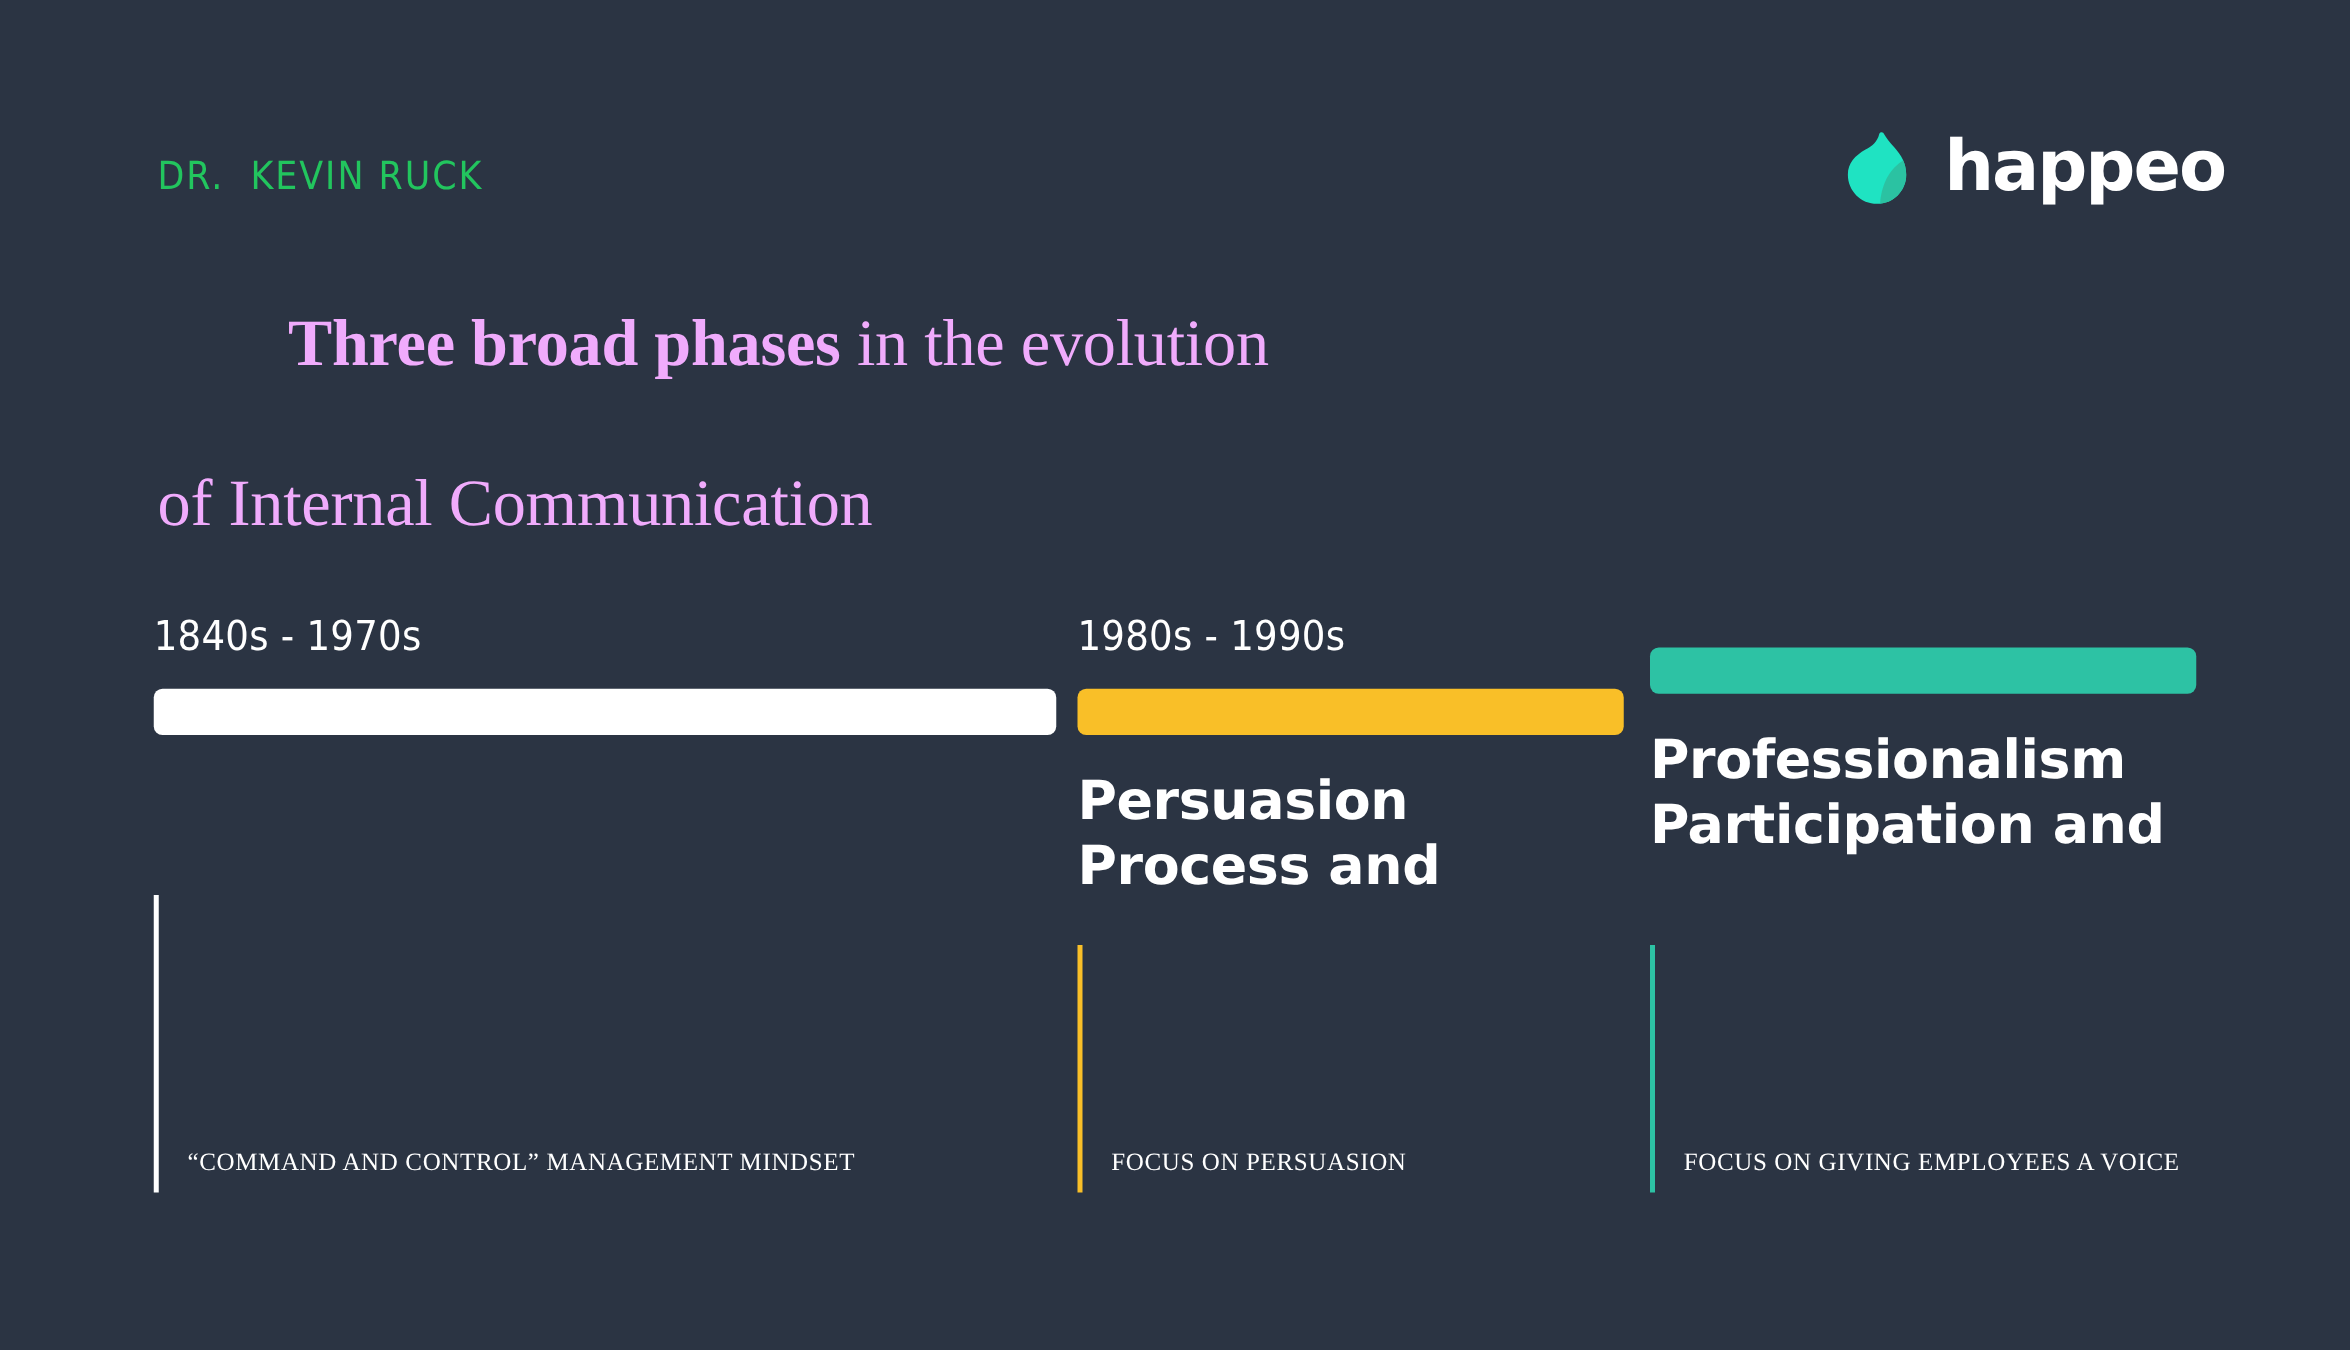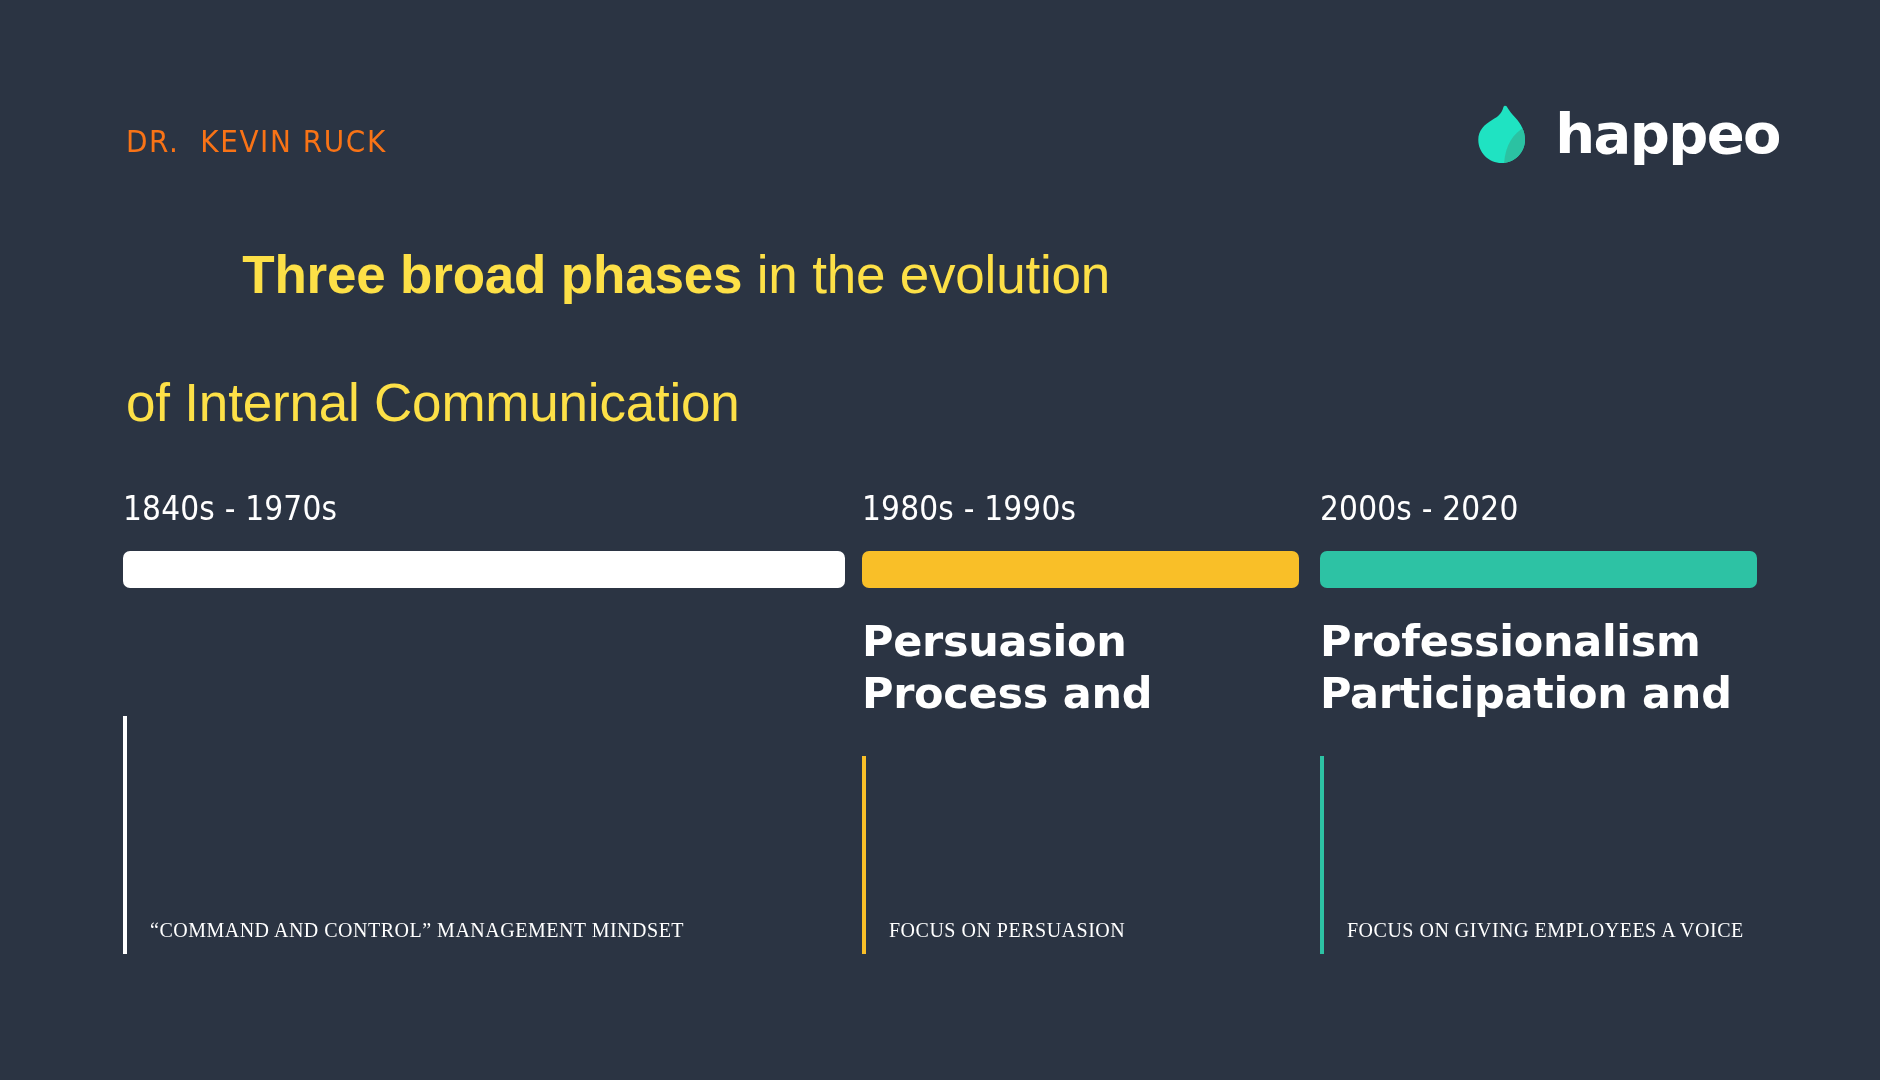--- a/index.html
+++ b/index.html
@@ -26,37 +26,37 @@
 
   
   .header {
     position: absolute;
     left: 126px;
     top: 124px;
     width: 1100px;
   }
 
   .eyebrow {
-    color: #f97316;
+    color: #22c55e;
     font-size: 31px;
     letter-spacing: 1.6px;
     font-weight: 400;
     line-height: 1.1;
     font-family: "DejaVu Sans Condensed", "Liberation Sans Narrow", "Liberation Sans", sans-serif;
     white-space: pre;
   }
 
   .headline {
     margin-top: 21px;
-    color: #fde047;
+    color: #f0abfc;
     font-size: 53px;
     line-height: 1.21;
     font-weight: 400;
     letter-spacing: -0.2px;
-    font-family: Liberation Sans, sans-serif;
+    font-family: Liberation Serif, serif;
   }
   .headline .strong { font-weight: 700; }
   .headline .line { display: block; white-space: pre; }
 
   
   .logo {
     position: absolute;
     right: 100px;
     top: 103px;
     display: flex;
@@ -211,21 +211,20 @@
         <span class="tline">Persuasion</span>
         <span class="tline">Process and</span>
       </div>
       <div class="footnote-row">
         <div class="rule" style="background:#f9bf28"></div>
         <div class="caption">FOCUS ON PERSUASION</div>
       </div>
     </div>
 
     <div class="col col-2">
-      <div class="period">2000s - 2020</div>
       <div class="bar" style="background:#2dc2a4"></div>
       <div class="phase-title">
         <span class="tline">Professionalism</span>
         <span class="tline">Participation and</span>
       </div>
       <div class="footnote-row">
         <div class="rule" style="background:#2dc2a4"></div>
         <div class="caption">FOCUS ON GIVING EMPLOYEES A VOICE</div>
       </div>
     </div>

